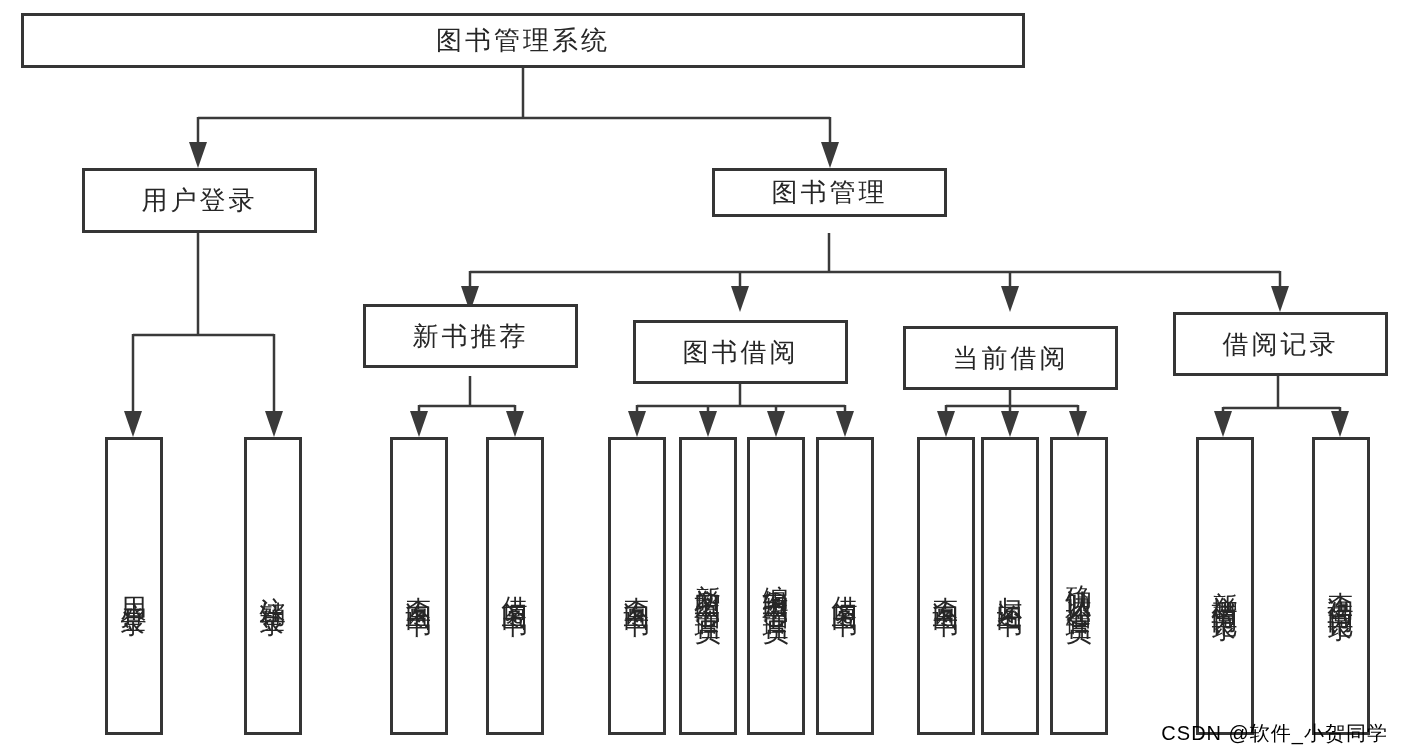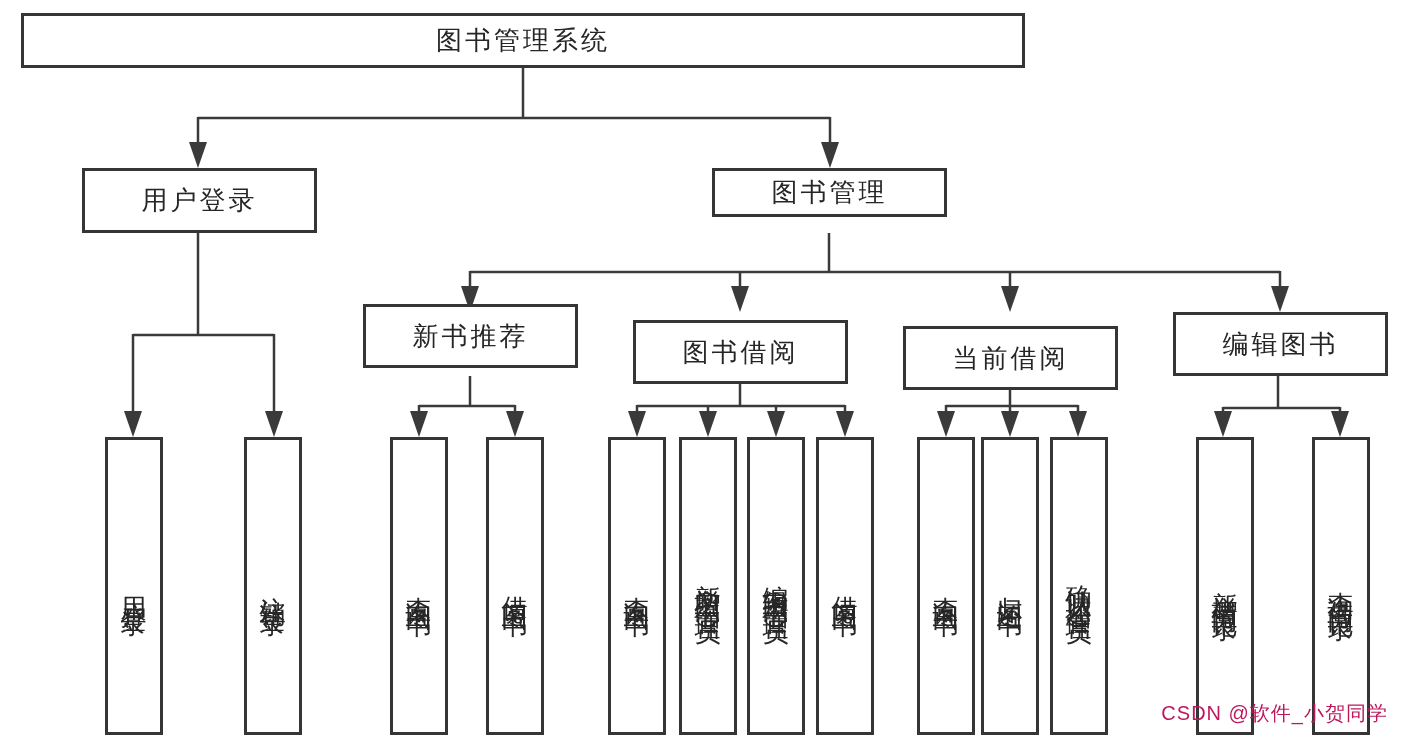--- a/index.html
+++ b/index.html
@@ -13,21 +13,21 @@
   }
   .hnode{font-size:26px;letter-spacing:3px;white-space:nowrap;}
   .vnode .vtext{
     writing-mode:vertical-rl;text-orientation:mixed;
     font-size:26px;letter-spacing:5px;line-height:1;
   }
   svg.connectors{position:absolute;left:0;top:0;pointer-events:none;}
   svg.connectors line{stroke:#3a3a3a;stroke-width:2.5;}
   svg.connectors polygon{fill:#3a3a3a;}
   .watermark{
-    position:absolute;right:17px;bottom:20px;font-size:20px;color:#be185d;
+    position:absolute;right:17px;bottom:0;font-size:20px;color:#000000;
     letter-spacing:1px;white-space:nowrap;
   }
 </style>
 </head>
 <body>
 
 <div class="stage">
 
   <svg class="connectors" width="1405" height="747" viewBox="0 0 1405 747">
 
@@ -105,21 +105,21 @@
   <div class="node hnode" style="left:363px;top:304px;width:215px;height:64px;">
     <span>新书推荐</span>
   </div>
   <div class="node hnode" style="left:633px;top:312px;width:215px;height:64px;margin-top:8px;">
     <span>图书借阅</span>
   </div>
   <div class="node hnode" style="left:903px;top:312px;width:215px;height:64px;margin-top:14px;">
     <span>当前借阅</span>
   </div>
   <div class="node hnode" style="left:1173px;top:312px;width:215px;height:64px;">
-    <span>编辑图书</span>
+    <span>借阅记录</span>
   </div>
 
   <div class="node vnode" style="left:105px;top:437px;width:58px;height:298px;">
     <span class="vtext">用户登录</span>
   </div>
   <div class="node vnode" style="left:244px;top:437px;width:58px;height:298px;">
     <span class="vtext">注销登录</span>
   </div>
 
   <div class="node vnode" style="left:390px;top:437px;width:58px;height:298px;">

